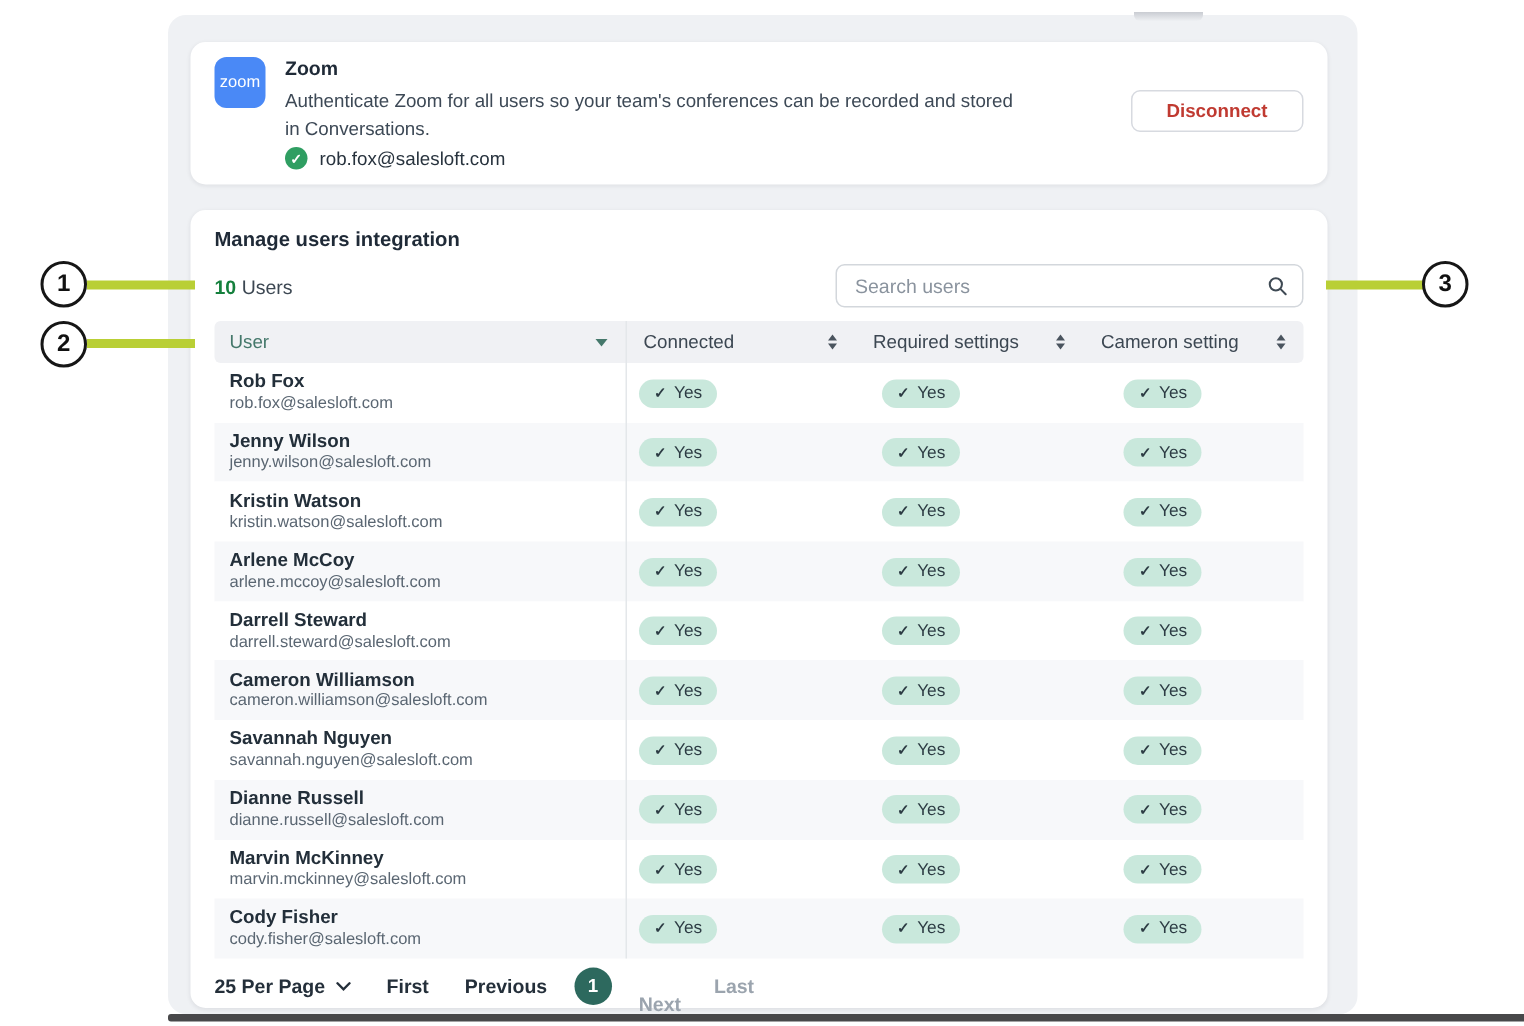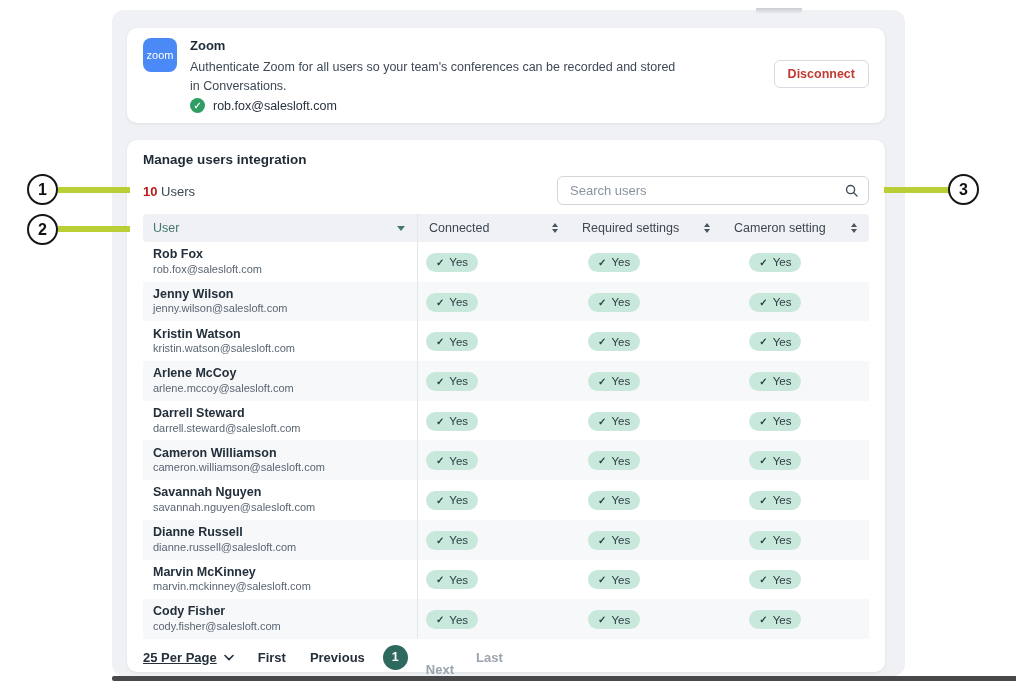--- a/index.html
+++ b/index.html
@@ -22,28 +22,28 @@
   .zoom-logo { position:absolute; left:16px; top:10px; width:34px; height:34px;
                background:#4a89f6; border-radius:8px; display:flex; align-items:center;
                justify-content:center; color:#ffffff; font-size:11px; }
   .int-title { position:absolute; left:63px; top:10px; font-size:13px; font-weight:700; color:#1f2a37; }
   .int-desc { position:absolute; left:63px; top:30px; width:488px; font-size:12.5px;
               line-height:1.55; color:#3d4956; }
   .conn-row { position:absolute; left:63px; top:70px; display:flex; align-items:center; gap:8px; }
   .check-circle { width:15px; height:15px; border-radius:50%; background:#2f9e62; color:#ffffff;
                   font-size:9.5px; font-weight:700; display:flex; align-items:center; justify-content:center; }
   .conn-email { font-size:12.5px; color:#27323d; }
-  .disconnect-btn { position:absolute; right:16px; top:32px; padding:6px 13px; background:#ffffff;
+  .disconnect-btn { position:absolute; right:16px; top:32px; padding:6px 23px; background:#ffffff;
                     border:1px solid #d7dae0; border-radius:6px; color:#c03a31; font-size:12.5px;
                     font-weight:700; cursor:pointer; font-family:"Liberation Sans",sans-serif; }
 
   
   .manage-title { position:absolute; left:16px; top:12px; font-size:13.5px; font-weight:700; color:#1f2a37; }
   .user-count { position:absolute; left:16px; top:44px; font-size:13px; color:#3c4752; }
-  .user-count b { color:#b91c1c; font-weight:700; }
+  .user-count b { color:#15803d; font-weight:700; }
   .search-wrap { position:absolute; left:430px; top:36px; width:312px; height:29px; }
   .search-input { width:100%; height:100%; border:1px solid #d3d7dc; border-radius:6px;
                   padding:0 24px 0 12px; font-size:13px; color:#3c4752;
                   font-family:"Liberation Sans",sans-serif; outline:none; }
   .search-input::placeholder { color:#8a939e; }
   .search-icon { position:absolute; right:10px; top:7px; }
 
   .thead { position:absolute; left:16px; top:74px; width:726px; height:28px;
            background:#f0f1f4; border-radius:4px; display:flex; align-items:center; }
   .th { display:flex; align-items:center; justify-content:space-between; font-size:12.5px;
@@ -70,21 +70,21 @@
   .u-name { font-size:12.5px; font-weight:700; color:#232f3a; line-height:1.25; }
   .u-email { font-size:11px; color:#5a6672; line-height:1.25; }
   .badge { display:inline-flex; align-items:center; gap:5px; background:#c9e8dc;
            border-radius:12px; padding:3.5px 10px; font-size:11.5px; color:#2d3c44; }
   .badge .chk { font-size:10px; font-weight:700; }
   .col-divider { position:absolute; left:290px; top:74px; width:1px; height:425px; background:#e4e7ea; }
 
   .pagination { position:absolute; left:16px; top:503px; height:28px; display:flex; align-items:center; }
   .pg-item { font-size:13px; font-weight:700; color:#242f3a; cursor:pointer; }
   .pg-item.disabled { color:#9ba4ae; }
-  .per-page { display:flex; align-items:center; gap:7px; margin-right:24px;text-decoration:underline; }
+  .per-page { display:flex; align-items:center; gap:7px; margin-right:24px; }
   .pg-first { margin-right:24px; }
   .pg-prev { margin-right:18px; }
   .pg-circle { width:25px; height:25px; border-radius:50%; background:#2d695e; color:#ffffff;
                font-size:12.5px; font-weight:700; display:flex; align-items:center;
                justify-content:center; margin-right:18px; cursor:pointer; }
   .pg-next { margin-right:22px;margin-top:24px; }
 
   
   .ann-line { position:absolute; height:6px; background:#b9cf35; }
   .ann-circle { position:absolute; width:31px; height:31px; background:#ffffff;

